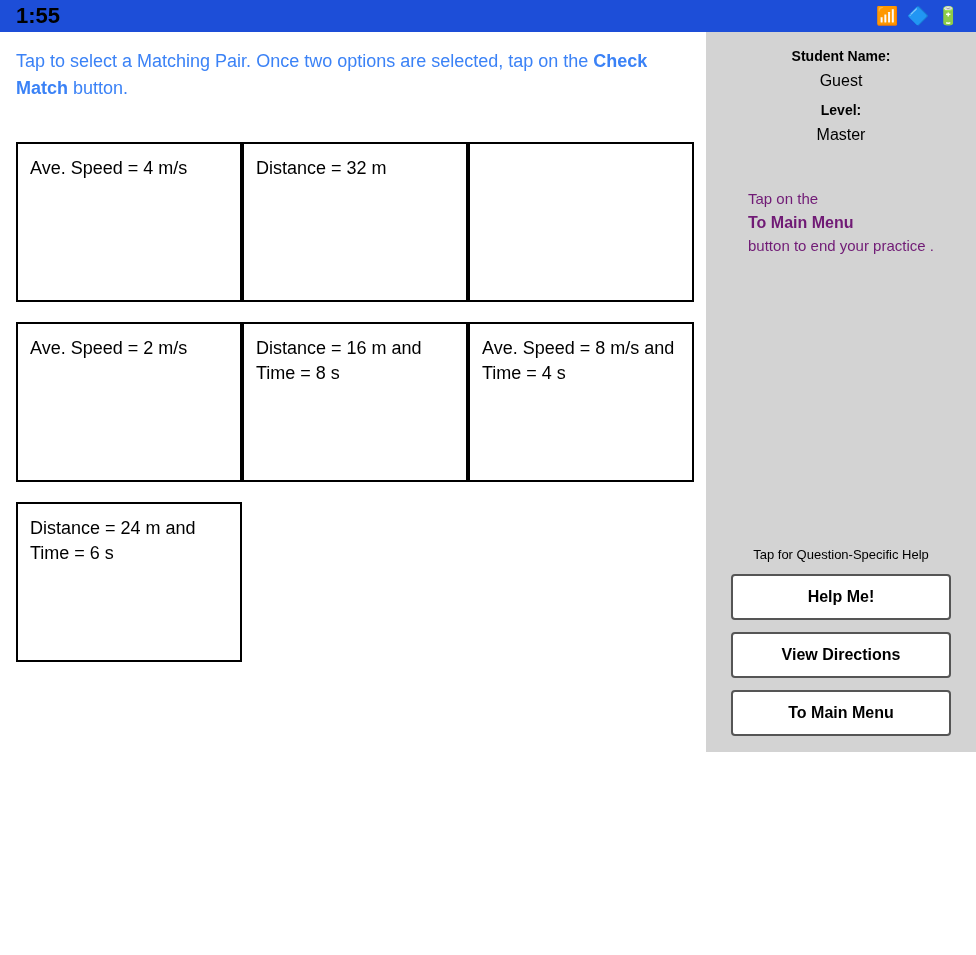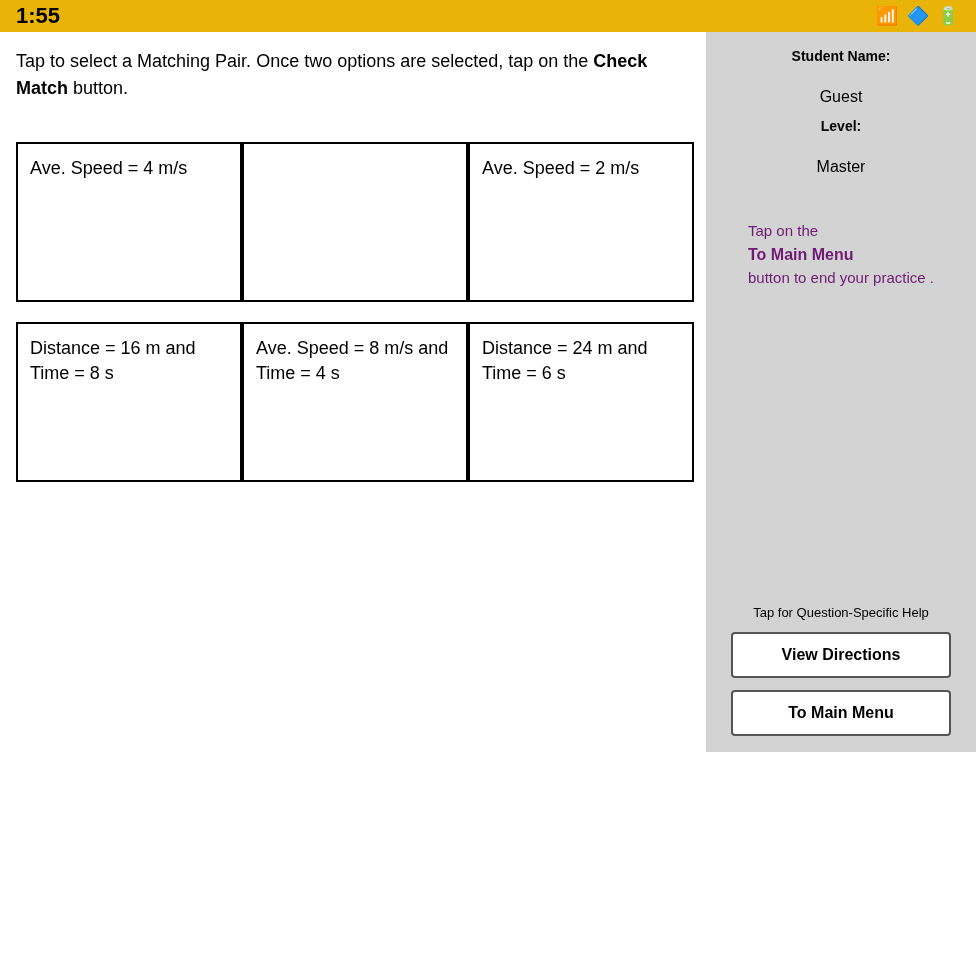--- a/index.html
+++ b/index.html
@@ -12,21 +12,21 @@
       overflow-x: hidden;
     }
 
     
     .status-bar {
       display: flex;
       justify-content: space-between;
       align-items: center;
       padding: 4px 16px;
       height: 32px;
-      background: #eab308;
+      background: #1d4ed8;
     }
     .status-bar-time {
       font-size: 22px;
       font-weight: bold;
     }
     .status-bar-icons {
       display: flex;
       gap: 8px;
       align-items: center;
     }
@@ -45,21 +45,21 @@
     
     .left-area {
       flex: 1;
       padding: 16px 12px 16px 16px;
     }
 
     .instruction-text {
       font-size: 18px;
       line-height: 1.5;
       margin-bottom: 20px;
-      color: #000000;
+      color: #3b82f6;
     }
     .instruction-text strong {
       font-weight: bold;
     }
 
     
     .card-grid {
       display: grid;
       grid-template-columns: repeat(3, 1fr);
       gap: 0;
@@ -98,21 +98,20 @@
       font-weight: bold;
       text-align: right;
       color: #000;
     }
 
     .sidebar-value {
       font-size: 16px;
       text-align: center;
       color: #000;
       margin-bottom: 4px;
-      margin-top: 16px;
     }
 
     .sidebar-divider {
       height: 16px;
     }
 
     .tap-instruction {
       font-size: 15px;
       color: #701a75;
       text-align: left;
@@ -166,20 +165,23 @@
     <p class="instruction-text">
       <span>Tap to select a Matching Pair. Once two options are selected, tap on the </span><strong>Check Match</strong><span> button.</span>
     </p>
 
     <div class="card-grid">
 
       <div class="card">
         <span>Ave. Speed = 4 m/s</span>
       </div>
       <div class="card">
+        <span>Distance = 32 m</span>
+      </div>
+      <div class="card">
         <span></span>
       </div>
 
       <div class="card">
         <span>Ave. Speed = 2 m/s</span>
       </div>
       <div class="card">
         <span>Distance = 16 m and Time = 8 s</span>
       </div>
 
@@ -206,18 +208,19 @@
     <div class="tap-instruction">
       <span>Tap on the</span><br>
       <span class="main-menu-bold">To Main Menu</span><br>
       <span>button to end your practice .</span>
     </div>
 
     <div class="sidebar-spacer"></div>
 
     <div class="help-section-label">Tap for Question-Specific Help</div>
 
+    <button class="sidebar-btn">Help Me!</button>
     <button class="sidebar-btn">View Directions</button>
     <button class="sidebar-btn">To Main Menu</button>
 
   </div>
 
 </div>
 
 </body></html>

